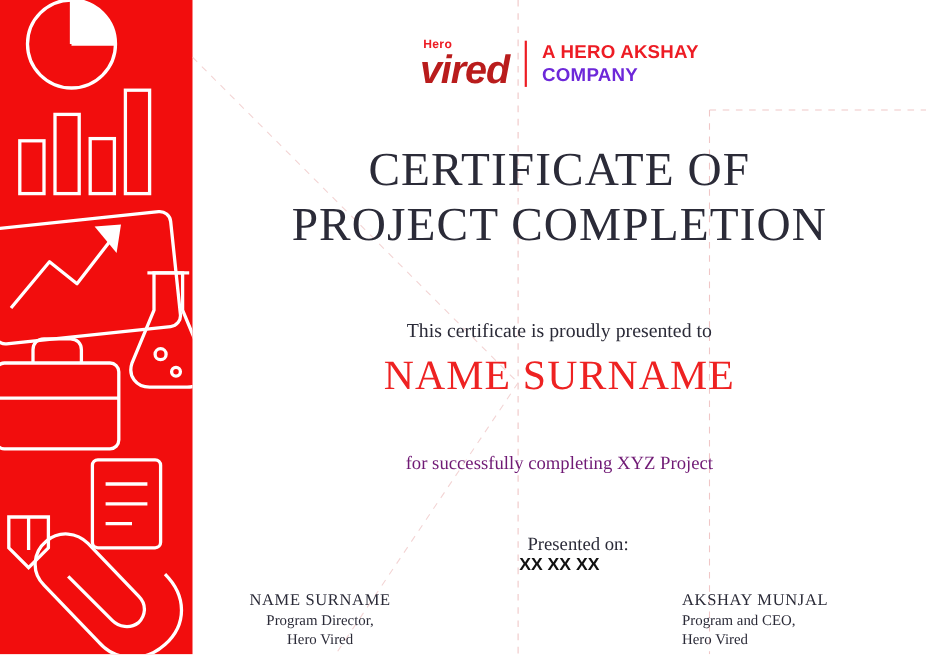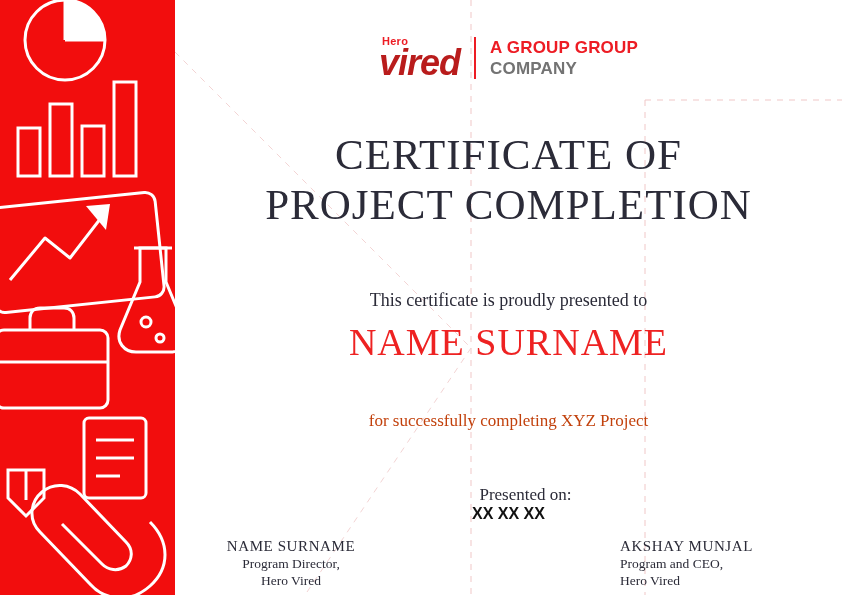--- a/index.html
+++ b/index.html
@@ -95,21 +95,21 @@
   }
   .logo-group {
     font-family: "Liberation Sans", sans-serif;
     font-weight: bold;
     font-size: 17px;
     color: #ed1c24;
     line-height: 21px;
     letter-spacing: 0.2px;
   }
   .logo-group .company {
-    color: #737373;
+    color: #6d28d9;
   }
   .title {
     position: absolute;
     top: 118px;
     left: 0;
     width: 667px;
     text-align: center;
     font-family: "Liberation Serif", serif;
     font-size: 43px;
     line-height: 50px;
@@ -138,21 +138,21 @@
     color: #ee2222;
   }
   .reason {
     position: absolute;
     top: 399px;
     left: 0;
     width: 667px;
     text-align: center;
     font-family: "Liberation Serif", serif;
     font-size: 17px;
-    color: #c2410c;
+    color: #701a75;
   }
   .presented-on-label {
     position: absolute;
     top: 473px;
     left: 0;
     width: 667px;
     text-align: center;
     font-family: "Liberation Serif", serif;
     font-size: 17px;
     color: #2b2b38;
@@ -258,21 +258,21 @@
   <div class="content">
 
     <div class="logo-wrap">
       <div class="logo">
         <div class="logo-mark">
           <div class="logo-hero">Hero</div>
           <div class="logo-vired">vired</div>
         </div>
         <div class="logo-divider"></div>
         <div class="logo-group">
-          <div>A GROUP GROUP</div>
+          <div>A HERO AKSHAY</div>
           <div class="company">COMPANY</div>
         </div>
       </div>
     </div>
 
     <div class="title">
       <div>CERTIFICATE OF</div>
       <div>PROJECT COMPLETION</div>
     </div>
 

